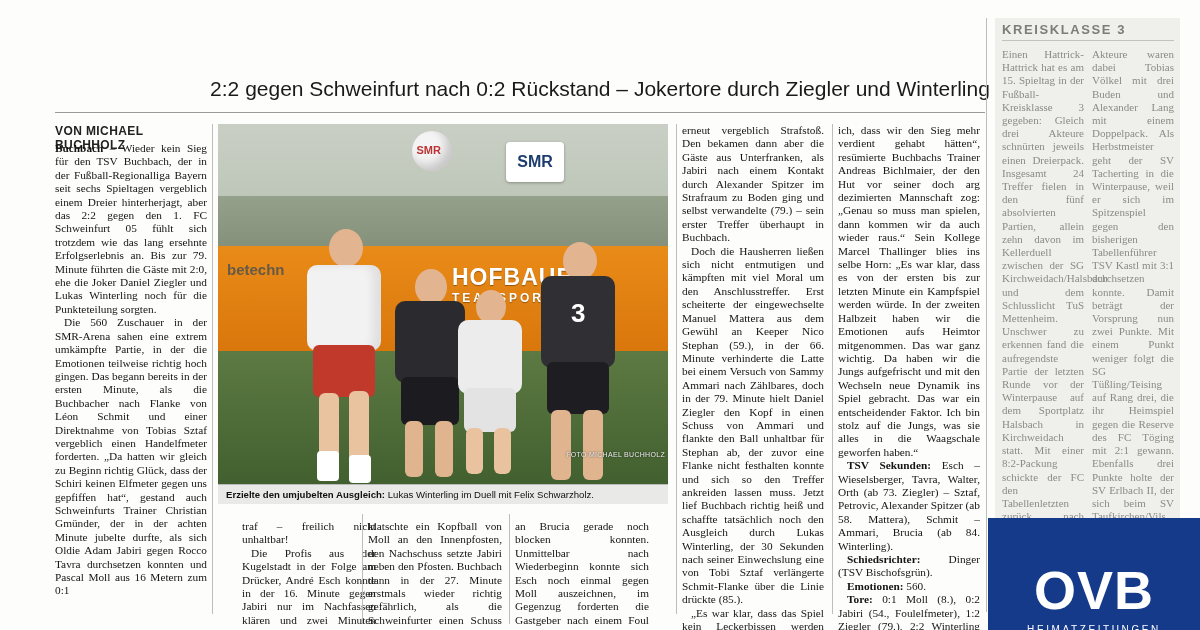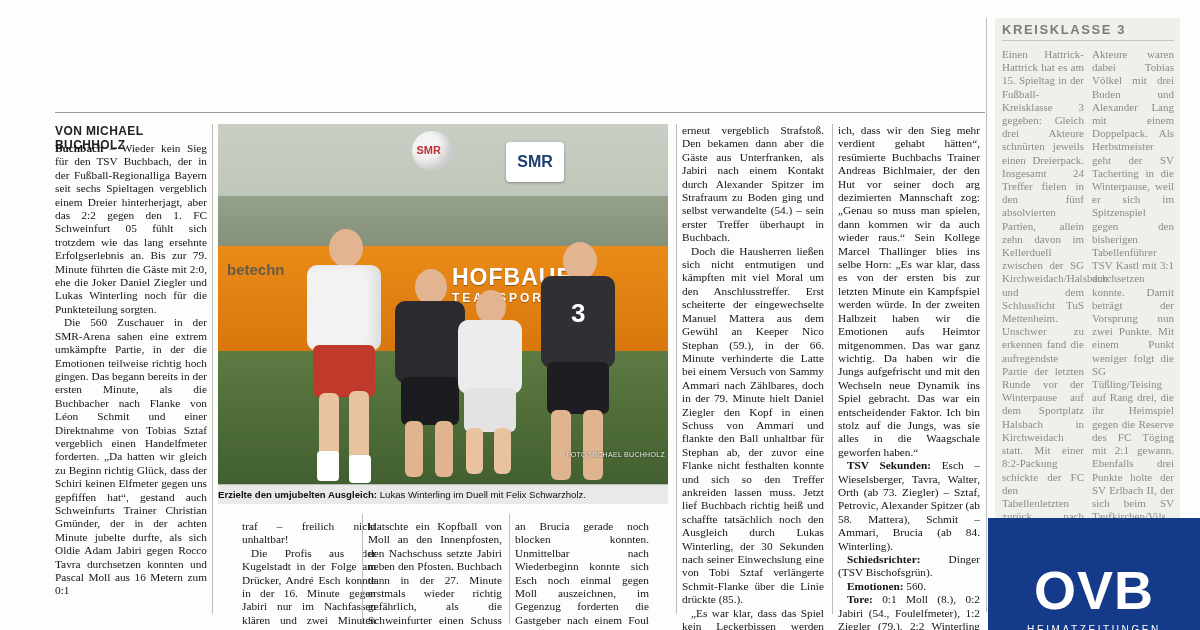--- a/index.html
+++ b/index.html
@@ -182,21 +182,21 @@
     position: absolute;
     left: 218px; top: 484px;
     width: 450px; height: 20px;
     background: #e9e9e7;
     border-top: 1px solid #bbb;
   }
   .caption-bar .cap {
     font-family: "Liberation Sans", sans-serif;
     font-size: 9.6px;
     line-height: 20px;
-    padding-left: 0;
+    padding-left: 8px;
     color: #111;
   }
   .caption-bar .cap b { font-weight: bold; }
 
   .vline { position: absolute; width: 1px; background: #bdbdbd; }
 
   
   .rail {
     position: absolute;
     left: 995px; top: 18px;
@@ -250,40 +250,41 @@
     position: absolute; left: 1002px; bottom: 4px;
     width: 180px;
     font-size: 9px; line-height: 11px; color: #8b8b86;
   }
 </style>
 </head>
 <body>
 
 <div class="page">
 
+  <div class="subheadline">2:2 gegen Schweinfurt nach 0:2 Rückstand – Jokertore durch Ziegler und Winterling</div>
   <div class="rule-top"></div>
 
   <div class="byline">VON MICHAEL BUCHHOLZ</div>
 
   <div class="col" id="col1">
       <p><b>Buchbach</b> – Wieder kein Sieg für den TSV Buchbach, der in der Fußball-Regionalliga Bayern seit sechs Spieltagen vergeblich einem Dreier hinterherjagt, aber das 2:2 gegen den 1. FC Schweinfurt 05 fühlt sich trotzdem wie das lang ersehnte Erfolgserlebnis an. Bis zur 79. Minute führten die Gäste mit 2:0, ehe die Joker Daniel Ziegler und Lukas Winterling noch für die Punkteteilung sorgten.</p>
       <p>Die 560 Zuschauer in der SMR-Arena sahen eine extrem umkämpfte Partie, in der die Emotionen teilweise richtig hoch gingen. Das begann bereits in der ersten Minute, als die Buchbacher nach Flanke von Léon Schmit und einer Direktnahme von Tobias Sztaf vergeblich einen Handelfmeter forderten. „Da hatten wir gleich zu Beginn richtig Glück, dass der Schiri keinen Elfmeter gegen uns gepfiffen hat“, gestand auch Schweinfurts Trainer Christian Gmünder, der in der achten Minute jubelte durfte, als sich Oldie Adam Jabiri gegen Rocco Tavra durchsetzen konnten und Pascal Moll aus 16 Metern zum 0:1</p>
     </div>
   <div class="col" id="col2">
       <p>traf – freilich nicht unhaltbar!</p>
       <p>Die Profis aus der Kugelstadt in der Folge am Drücker, André Esch konnte in der 16. Minute gegen Jabiri nur im Nachfassen klären und zwei Minuten später</p>
     </div>
   <div class="col" id="col3">
       <p>klatschte ein Kopfball von Moll an den Innenpfosten, den Nachschuss setzte Jabiri neben den Pfosten. Buchbach dann in der 27. Minute erstmals wieder richtig gefährlich, als die Schweinfurter einen Schuss von Christi-</p>
     </div>
   <div class="col" id="col4">
       <p>an Brucia gerade noch blocken konnten. Unmittelbar nach Wiederbeginn konnte sich Esch noch einmal gegen Moll auszeichnen, im Gegenzug forderten die Gastgeber nach einem Foul von Jakob Engel an Brucia</p>
     </div>
   <div class="col" id="col5">
-      <p>erneut vergeblich Strafstoß. Den bekamen dann aber die Gäste aus Unterfranken, als Jabiri nach einem Kontakt durch Alexander Spitzer im Strafraum zu Boden ging und selbst verwandelte (54.) – sein erster Treffer überhaupt in Buchbach.</p>
+      <p>erneut vergeblich Strafstoß. Den bekamen dann aber die Gäste aus Unterfranken, als Jabiri nach einem Kontakt durch Alexander Spitzer im Strafraum zu Boden ging und selbst verwandelte (79.) – sein erster Treffer überhaupt in Buchbach.</p>
       <p>Doch die Hausherren ließen sich nicht entmutigen und kämpften mit viel Moral um den Anschlusstreffer. Erst scheiterte der eingewechselte Manuel Mattera aus dem Gewühl an Keeper Nico Stephan (59.), in der 66. Minute verhinderte die Latte bei einem Versuch von Sammy Ammari nach Zählbares, doch in der 79. Minute hielt Daniel Ziegler den Kopf in einen Schuss von Ammari und flankte den Ball unhaltbar für Stephan ab, der zuvor eine Flanke nicht festhalten konnte und sich so den Treffer ankreiden lassen muss. Jetzt lief Buchbach richtig heiß und schaffte tatsächlich noch den Ausgleich durch Lukas Winterling, der 30 Sekunden nach seiner Einwechslung eine von Tobi Sztaf verlängerte Schmit-Flanke über die Linie drückte (85.).</p>
       <p>„Es war klar, dass das Spiel kein Leckerbissen werden würde. Am Ende denke</p>
     </div>
   <div class="col" id="col6">
       <p>ich, dass wir den Sieg mehr verdient gehabt hätten“, resümierte Buchbachs Trainer Andreas Bichlmaier, der den Hut vor seiner doch arg dezimierten Mannschaft zog: „Genau so muss man spielen, dann kommen wir da auch wieder raus.“ Sein Kollege Marcel Thallinger blies ins selbe Horn: „Es war klar, dass es von der ersten bis zur letzten Minute ein Kampfspiel werden würde. In der zweiten Halbzeit haben wir die Emotionen aufs Heimtor mitgenommen. Das war ganz wichtig. Da haben wir die Jungs aufgefrischt und mit den Wechseln neue Dynamik ins Spiel gebracht. Das war ein entscheidender Faktor. Ich bin stolz auf die Jungs, was sie alles in die Waagschale geworfen haben.“</p>
       <p><b>TSV Sekunden:</b> Esch – Wieselsberger, Tavra, Walter, Orth (ab 73. Ziegler) – Sztaf, Petrovic, Alexander Spitzer (ab 58. Mattera), Schmit – Ammari, Brucia (ab 84. Winterling).</p>
       <p><b>Schiedsrichter:</b> Dinger (TSV Bischofsgrün).</p>
       <p><b>Emotionen:</b> 560.</p>
       <p><b>Tore:</b> 0:1 Moll (8.), 0:2 Jabiri (54., Foulelfmeter), 1:2 Ziegler (79.), 2:2 Winterling (85.).</p>
     </div>

